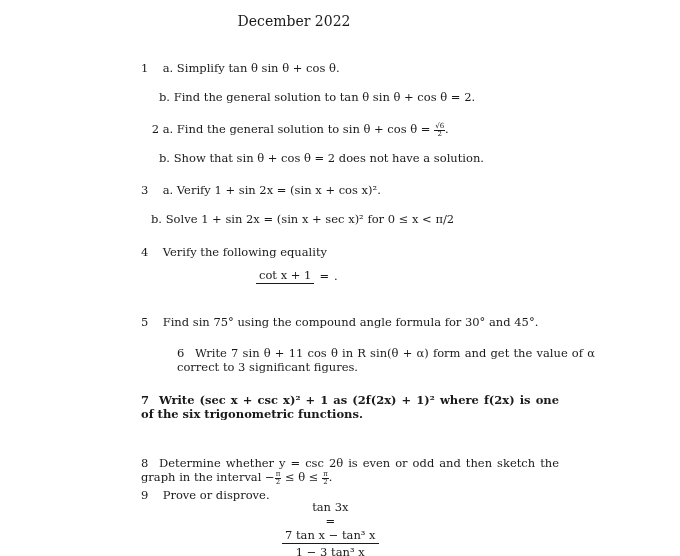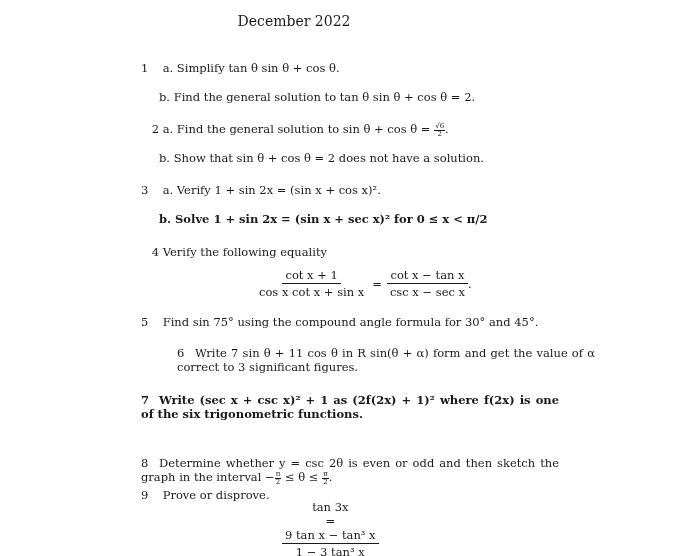--- a/index.html
+++ b/index.html
@@ -51,39 +51,34 @@
   <div class="line" style="left:159px; top:151px;">
     <span>b.</span>
     <span>Show that sin θ + cos θ = 2 does not have a solution.</span>
   </div>
 
   <div class="line" style="left:141px; top:183px;">
     <span class="num">3</span>
     <span>a.</span>
     <span>Verify 1 + sin 2x = (sin x + cos x)².</span>
   </div>
-  <div class="line" style="left:159px; top:212px;font-weight:bold;">
+  <div class="line" style="left:151px; top:212px;">
     <span>b.</span>
     <span>Solve 1 + sin 2x = (sin x + sec x)² for 0 ≤ x &lt; π/2</span>
   </div>
 
-  <div class="line" style="left:141px; top:245px;text-align:right;">
+  <div class="line" style="left:141px; top:245px;">
     <span class="num">4</span>
     <span>Verify the following equality</span>
   </div>
   <div class="eqline" style="left:256px; top:268px;">
     <span class="frac">
       <span class="n">cot x + 1</span>
-      <span class="d">cos x cot x + sin x</span>
     </span>
     <span class="eq">=</span>
-    <span class="frac">
-      <span class="n">cot x − tan x</span>
-      <span class="d">csc x − sec x</span>
-    </span>
     <span>.</span>
   </div>
 
   <div class="line" style="left:141px; top:315px;">
     <span class="num">5</span>
     <span>Find sin 75° using the compound angle formula for 30° and 45°.</span>
   </div>
 
   <div class="para" style="top:346px;margin-left:36px;">
     <span class="num">6</span><span>Write 7 sin θ + 11 cos θ in R sin(θ + α) form and get the value of α correct to 3 significant figures.</span>
@@ -104,17 +99,17 @@
   </div>
 
   <div class="line" style="left:141px; top:488px;">
     <span class="num">9</span>
     <span>Prove or disprove.</span>
   </div>
   <div class="eqline" style="left:282px; top:500px;flex-direction:column;">
     <span>tan 3x</span>
     <span class="eq">=</span>
     <span class="frac">
-      <span class="n">9 tan x − tan³ x</span>
+      <span class="n">7 tan x − tan³ x</span>
       <span class="d">1 − 3 tan³ x</span>
     </span>
   </div>
 </div>
 
 </body></html>

